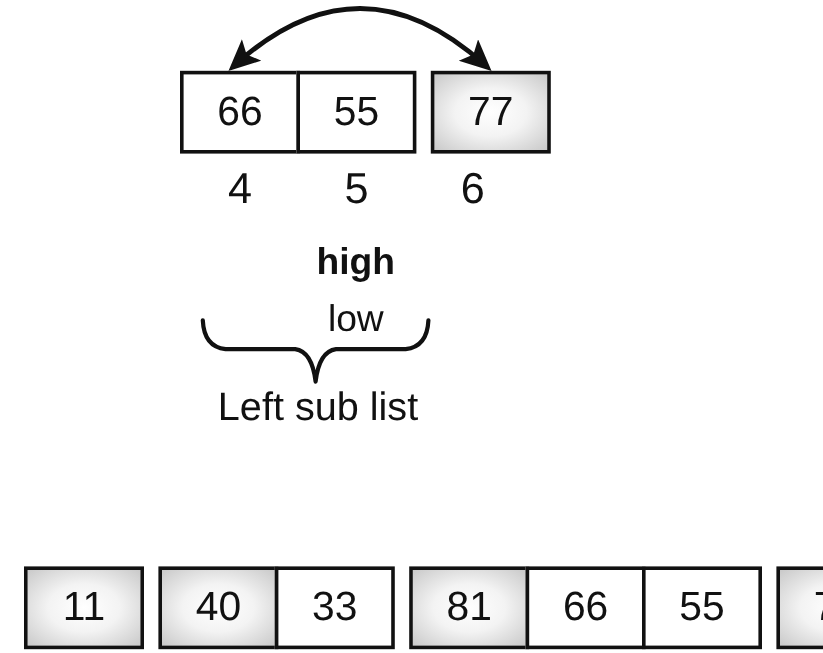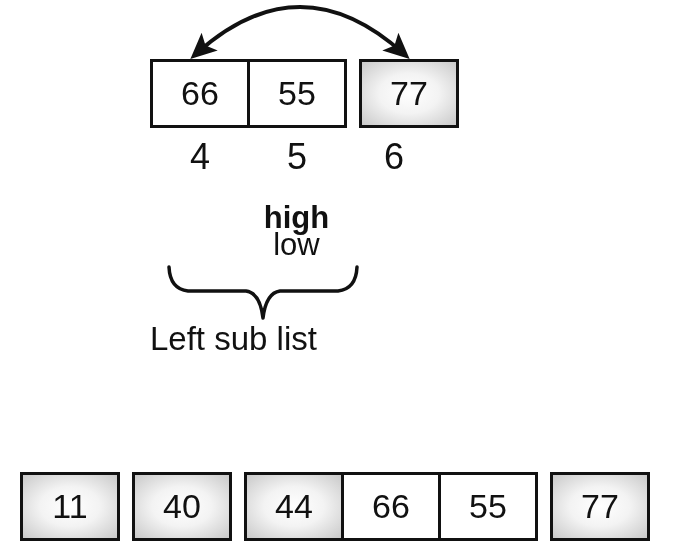--- a/index.html
+++ b/index.html
@@ -26,21 +26,21 @@
   .bottom-array .cell{width:100px;height:69px;}
   .indices{display:flex;}
   .indices .index{
     width:100px;margin-right:-3px;text-align:center;
     font-size:36px;color:#111;
   }
   .pointer-label{
     width:293px;text-align:center;font-size:31px;color:#111;line-height:1.1;
   }
   .sublist-label{
-    width:230px;font-size:33px;color:#111;
+    width:230px;text-align:center;font-size:33px;color:#111;
   }
   .updated-title{
     font-size:32px;color:#111;
   }
   svg .stroke{fill:none;stroke:#111;}
 </style>
 </head>
 <body>
 
 <div class="canvas">
@@ -60,31 +60,32 @@
       <div class="cell shaded">77</div>
     </div>
 
   <div class="abs indices" style="left:150px;top:136px;">
       <div class="index">4</div>
       <div class="index">5</div>
       <div class="index">6</div>
     </div>
 
   <div class="abs pointer-label" style="left:150px;top:201px;font-weight:bold;">high</div>
-  <div class="abs pointer-label" style="left:150px;top:228px;">low</div>
+  <div class="abs pointer-label" style="left:150px;top:249px;">low</div>
 
   <svg class="abs" style="left:166px;top:264px;" width="194" height="62" viewBox="0 0 194 62">
     <path class="stroke" d="M 3 3 Q 4 25, 22 27 L 80 27 Q 94 29, 97 54 Q 100 29, 114 27 L 172 27 Q 190 25, 191 3" stroke-width="3.5" stroke-linecap="round" stroke-linejoin="round"></path>
   </svg>
 
   <div class="abs sublist-label" style="left:150px;top:320px;">Left sub list</div>
 
 
   <div class="abs array bottom-array" style="left:8px;top:472px;">
       <div class="cell shaded">11</div>
       <div class="cell shaded">40</div>
-      <div class="cell shaded">44</div>
+      <div class="cell">33</div>
+      <div class="cell shaded">81</div>
       <div class="cell">66</div>
       <div class="cell">55</div>
       <div class="cell shaded">77</div>
     </div>
 
 </div>
 
 </body></html>

